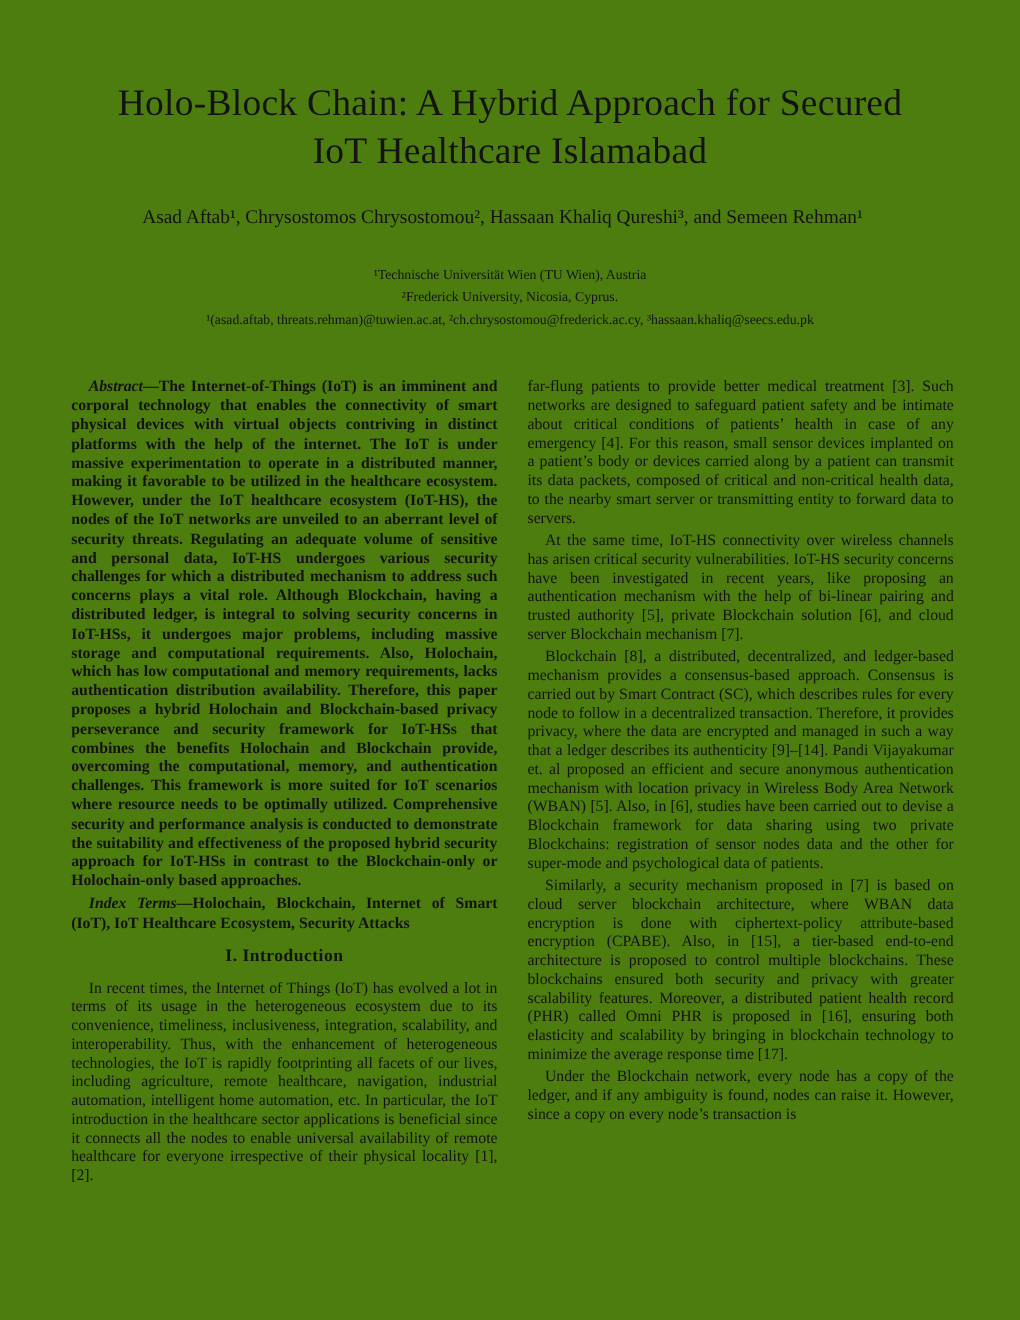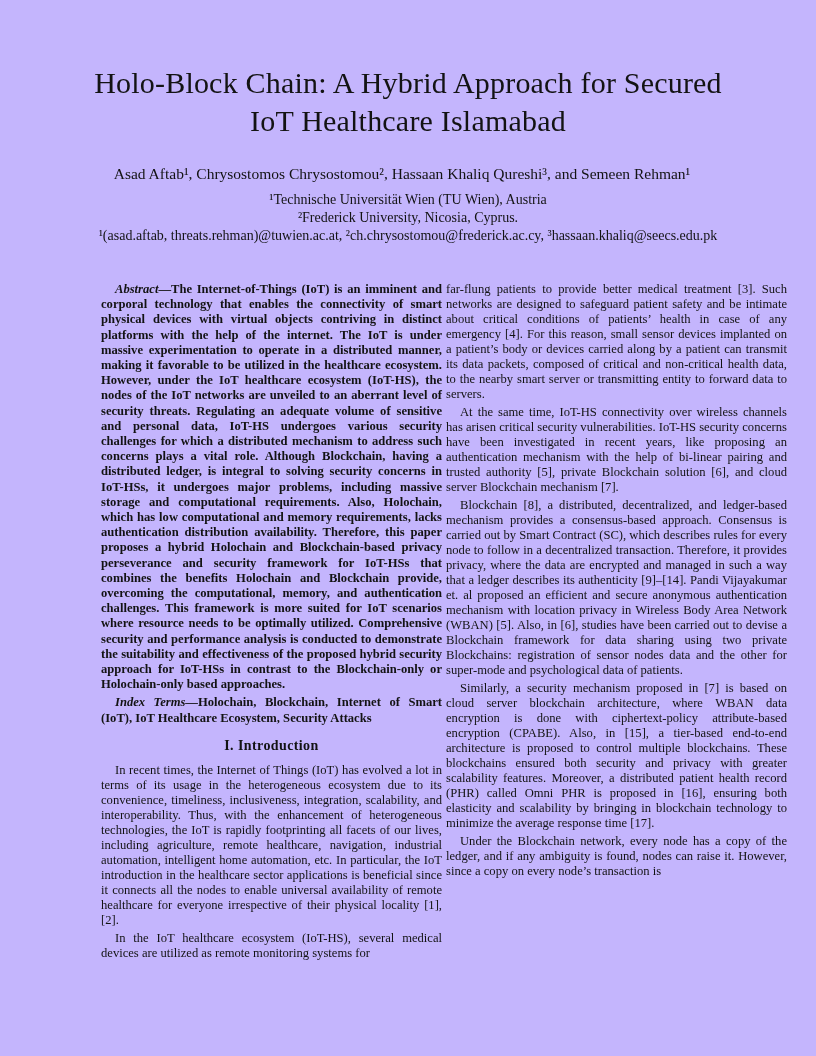--- a/index.html
+++ b/index.html
@@ -5,21 +5,21 @@
   html, body {
     margin: 0;
     padding: 0;
     background: #ffffff;
   }
   .page {
     position: relative;
     width: 816px;
     height: 1056px;
     margin: 0 auto;
-    background: #c4b5fd;
+    background: #4d7c0f;
     color: #131313;
     font-family: "Liberation Serif", "DejaVu Serif", serif;
     overflow: hidden;
     box-sizing: border-box;
   }
   .titleblock {
     padding-top: 64px;
     text-align: center;
   }
   .title {
@@ -29,31 +29,30 @@
     line-height: 38px;
     letter-spacing: 0.2px;
   }
   .title .tline { display: block; }
   .authors {
     margin: 24px 12px 0 0;
     font-size: 15.5px;
     line-height: 19px;
   }
   .affiliations {
-    margin-top: 8px;
-    font-size: 14px;
+    margin-top: 28px;
+    font-size: 11px;
     line-height: 18px;
   }
   .affiliations p { margin: 0; }
   .columns {
     display: flex;
-    gap: 4px;
+    gap: 24px;
     padding: 0 55px 0 57px;
     margin-top: 37px;
-    margin-left: 44px;
   }
   .col {
     flex: 0 0 341px;
     width: 341px;
     box-sizing: border-box;
   }
   .body, .abstract {
     margin: 0;
     font-size: 12.6px;
     line-height: 15px;
@@ -94,21 +93,20 @@
     </div>
   </header>
 
   <main class="columns">
 
     <section class="col">
       <p class="abstract indent"><span class="lead">Abstract</span><span>—The Internet-of-Things (IoT) is an imminent and corporal technology that enables the connectivity of smart physical devices with virtual objects contriving in distinct platforms with the help of the internet. The IoT is under massive experimentation to operate in a distributed manner, making it favorable to be utilized in the healthcare ecosystem. However, under the IoT healthcare ecosystem (IoT-HS), the nodes of the IoT networks are unveiled to an aberrant level of security threats. Regulating an adequate volume of sensitive and personal data, IoT-HS undergoes various security challenges for which a distributed mechanism to address such concerns plays a vital role. Although Blockchain, having a distributed ledger, is integral to solving security concerns in IoT-HSs, it undergoes major problems, including massive storage and computational requirements. Also, Holochain, which has low computational and memory requirements, lacks authentication distribution availability. Therefore, this paper proposes a hybrid Holochain and Blockchain-based privacy perseverance and security framework for IoT-HSs that combines the benefits Holochain and Blockchain provide, overcoming the computational, memory, and authentication challenges. This framework is more suited for IoT scenarios where resource needs to be optimally utilized. Comprehensive security and performance analysis is conducted to demonstrate the suitability and effectiveness of the proposed hybrid security approach for IoT-HSs in contrast to the Blockchain-only or Holochain-only based approaches.</span></p>
       <p class="abstract indent"><span class="lead">Index Terms</span><span>—Holochain, Blockchain, Internet of Smart (IoT), IoT Healthcare Ecosystem, Security Attacks</span></p>
       <h2 class="section-heading"><span>I.</span> <span>Introduction</span></h2>
       <p class="body indent">In recent times, the Internet of Things (IoT) has evolved a lot in terms of its usage in the heterogeneous ecosystem due to its convenience, timeliness, inclusiveness, integration, scalability, and interoperability. Thus, with the enhancement of heterogeneous technologies, the IoT is rapidly footprinting all facets of our lives, including agriculture, remote healthcare, navigation, industrial automation, intelligent home automation, etc. In particular, the IoT introduction in the healthcare sector applications is beneficial since it connects all the nodes to enable universal availability of remote healthcare for everyone irrespective of their physical locality [1], [2].</p>
-      <p class="body indent">In the IoT healthcare ecosystem (IoT-HS), several medical devices are utilized as remote monitoring systems for</p>
     </section>
 
     <section class="col">
       <p class="body">far-flung patients to provide better medical treatment [3]. Such networks are designed to safeguard patient safety and be intimate about critical conditions of patients’ health in case of any emergency [4]. For this reason, small sensor devices implanted on a patient’s body or devices carried along by a patient can transmit its data packets, composed of critical and non-critical health data, to the nearby smart server or transmitting entity to forward data to servers.</p>
       <p class="body indent">At the same time, IoT-HS connectivity over wireless channels has arisen critical security vulnerabilities. IoT-HS security concerns have been investigated in recent years, like proposing an authentication mechanism with the help of bi-linear pairing and trusted authority [5], private Blockchain solution [6], and cloud server Blockchain mechanism [7].</p>
       <p class="body indent">Blockchain [8], a distributed, decentralized, and ledger-based mechanism provides a consensus-based approach. Consensus is carried out by Smart Contract (SC), which describes rules for every node to follow in a decentralized transaction. Therefore, it provides privacy, where the data are encrypted and managed in such a way that a ledger describes its authenticity [9]–[14]. Pandi Vijayakumar et. al proposed an efficient and secure anonymous authentication mechanism with location privacy in Wireless Body Area Network (WBAN) [5]. Also, in [6], studies have been carried out to devise a Blockchain framework for data sharing using two private Blockchains: registration of sensor nodes data and the other for super-mode and psychological data of patients.</p>
       <p class="body indent">Similarly, a security mechanism proposed in [7] is based on cloud server blockchain architecture, where WBAN data encryption is done with ciphertext-policy attribute-based encryption (CPABE). Also, in [15], a tier-based end-to-end architecture is proposed to control multiple blockchains. These blockchains ensured both security and privacy with greater scalability features. Moreover, a distributed patient health record (PHR) called Omni PHR is proposed in [16], ensuring both elasticity and scalability by bringing in blockchain technology to minimize the average response time [17].</p>
       <p class="body indent">Under the Blockchain network, every node has a copy of the ledger, and if any ambiguity is found, nodes can raise it. However, since a copy on every node’s transaction is</p>
     </section>
 

